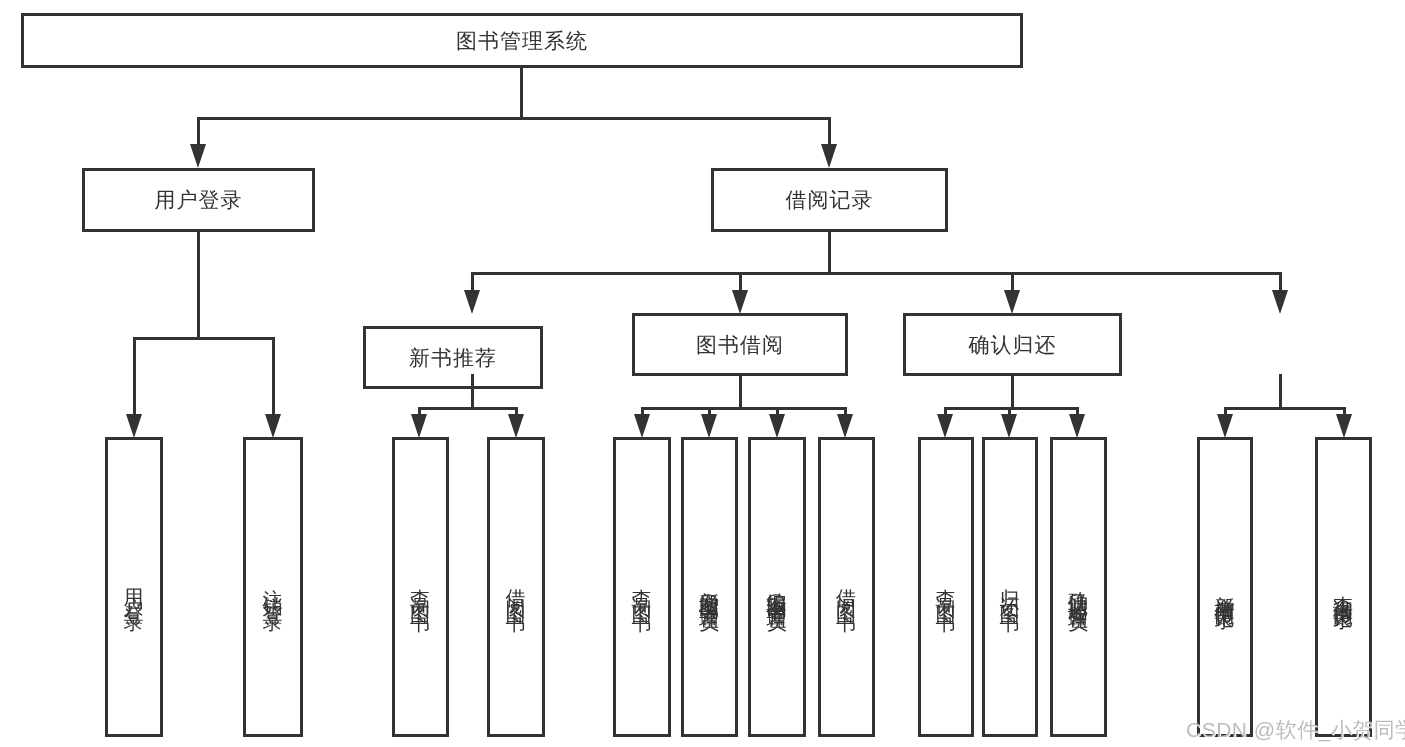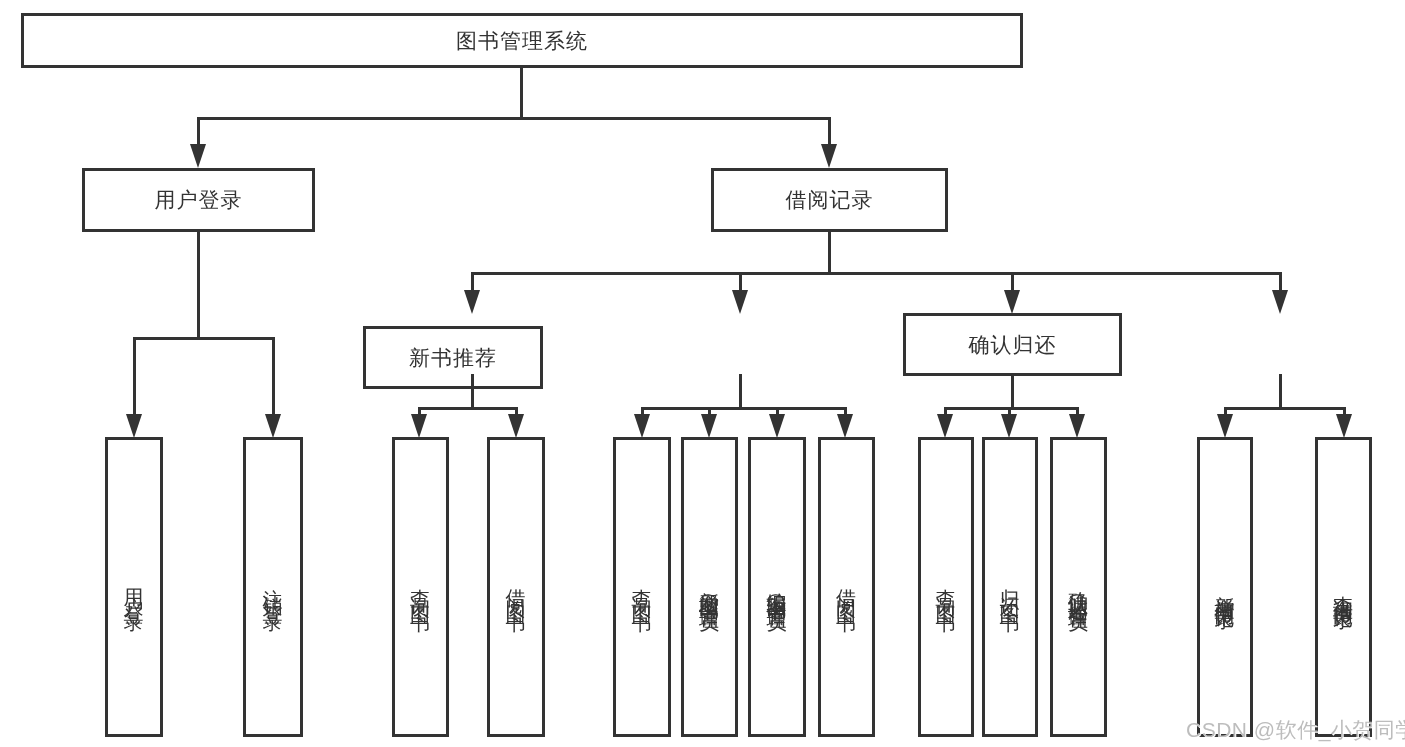--- a/index.html
+++ b/index.html
@@ -89,20 +89,21 @@
   <div class="vline" style="left:471px; top:272px; height:20px;"></div>
   <div class="arrow" style="left:464px; top:290px;"></div>
   <div class="vline" style="left:739px; top:272px; height:20px;"></div>
   <div class="arrow" style="left:732px; top:290px;"></div>
   <div class="vline" style="left:1011px; top:272px; height:20px;"></div>
   <div class="arrow" style="left:1004px; top:290px;"></div>
   <div class="vline" style="left:1279px; top:272px; height:20px;"></div>
   <div class="arrow" style="left:1272px; top:290px;"></div>
 
   <div class="box" style="left:363px; top:326px; width:180px; height:63px;">新书推荐</div>
+  <div class="box" style="left:632px; top:313px; width:216px; height:63px;">图书借阅</div>
   <div class="box" style="left:903px; top:313px; width:219px; height:63px;">确认归还</div>
 
   <div class="vline" style="left:471px; top:374px; height:36px;"></div>
   <div class="hline" style="left:418px; top:407px; width:100px;"></div>
   <div class="vline" style="left:418px; top:407px; height:12px;"></div>
   <div class="arrow" style="left:411px; top:414px;"></div>
   <div class="vline" style="left:515px; top:407px; height:12px;"></div>
   <div class="arrow" style="left:508px; top:414px;"></div>
 
   <div class="vline" style="left:739px; top:374px; height:36px;"></div>

